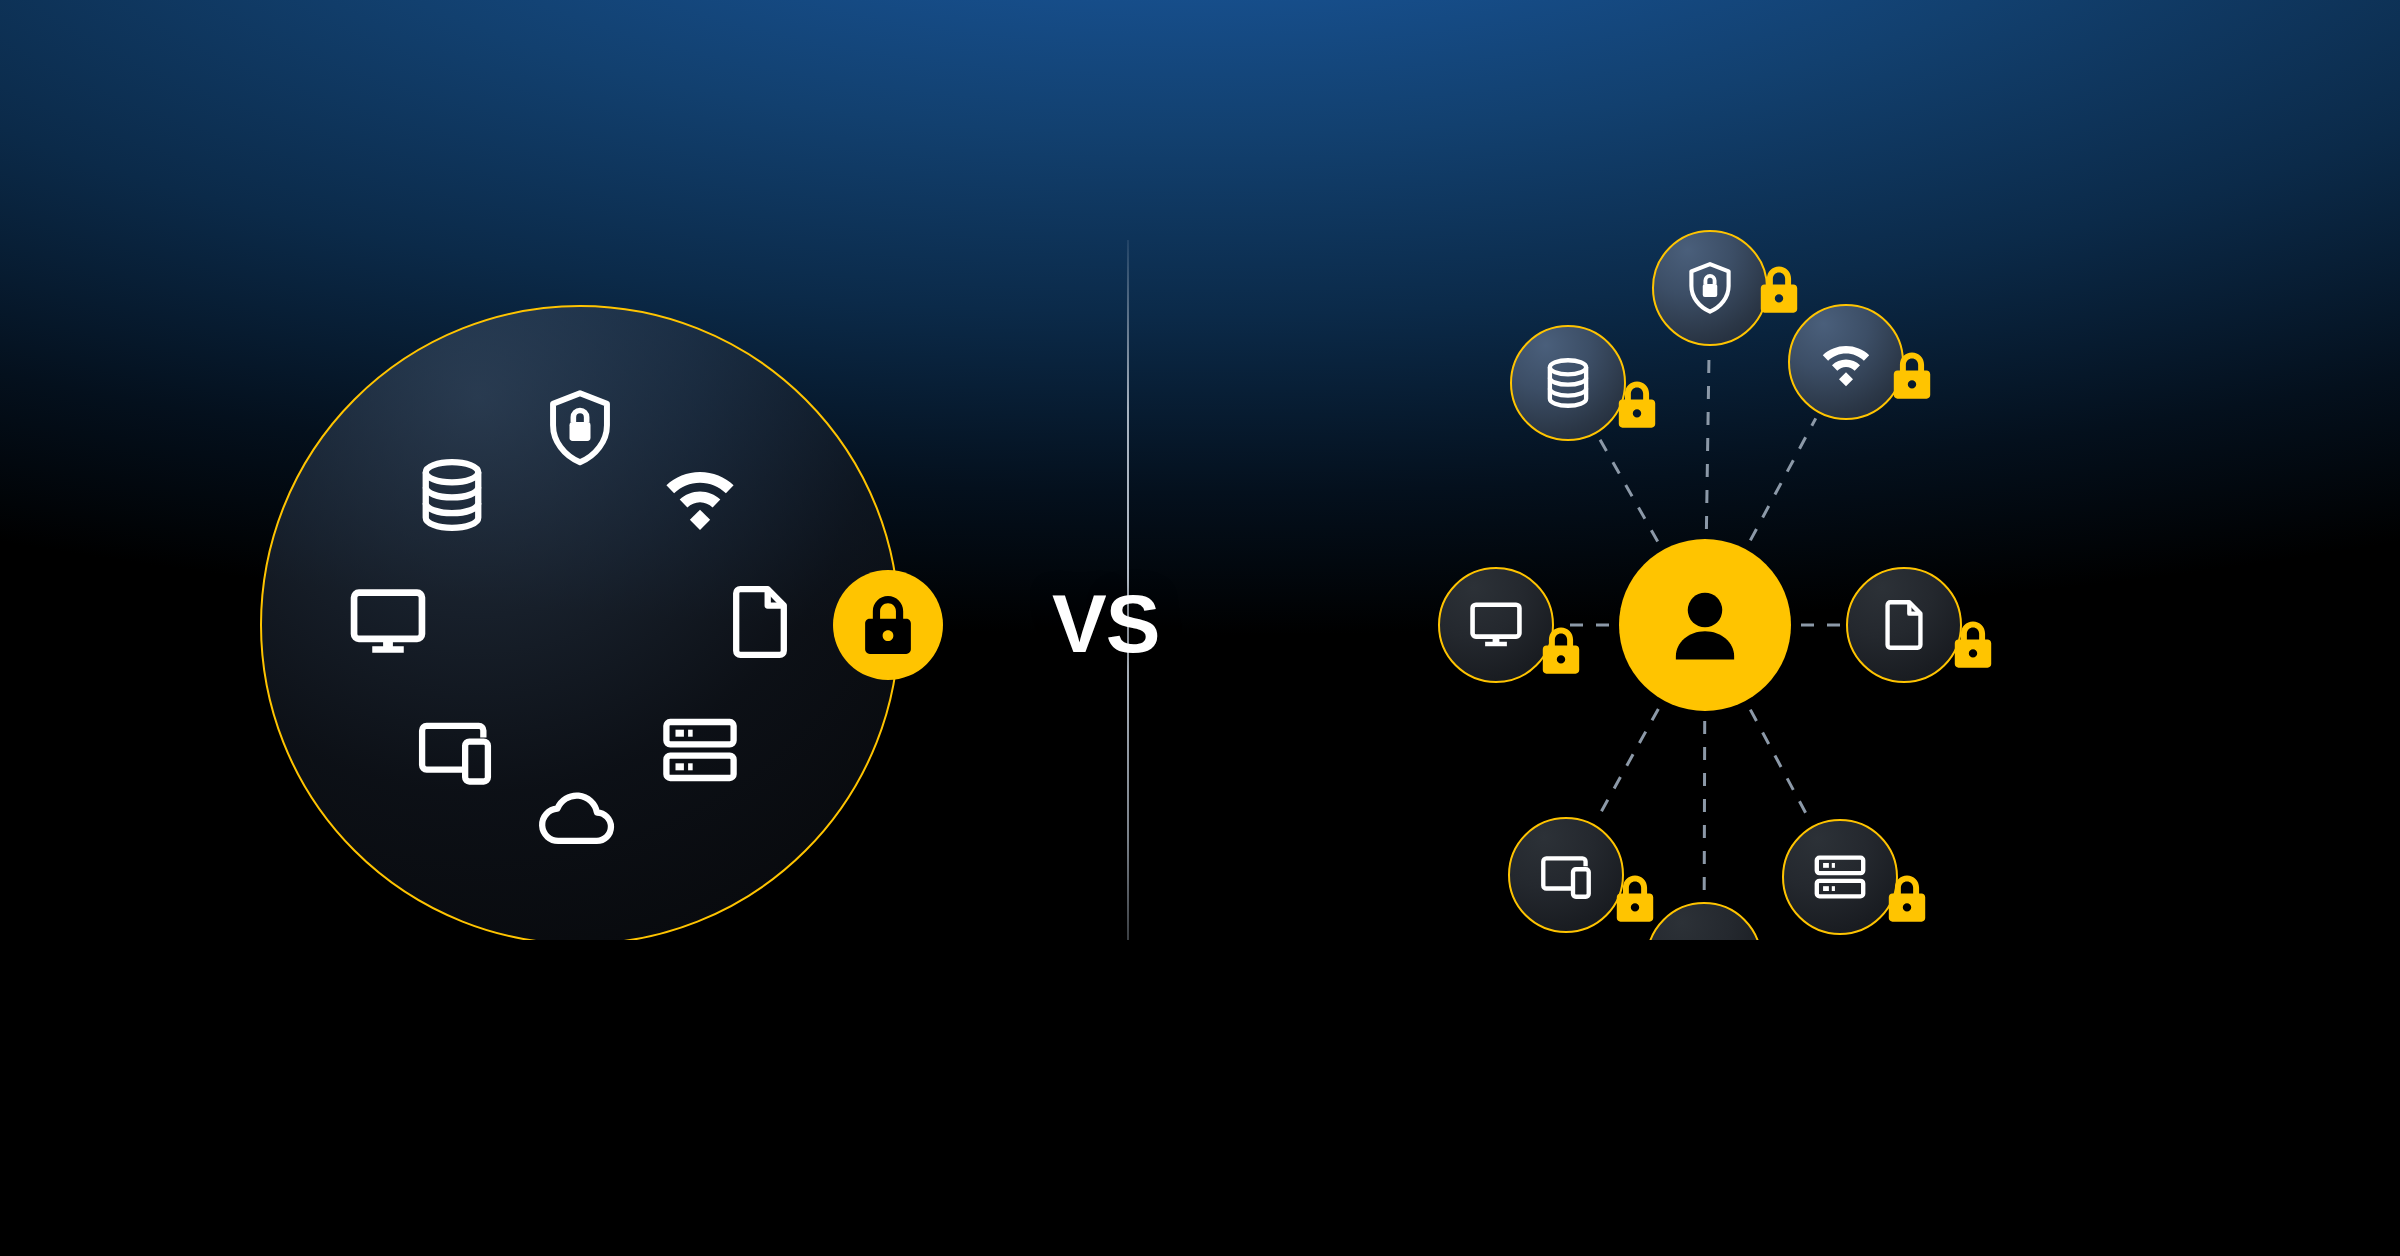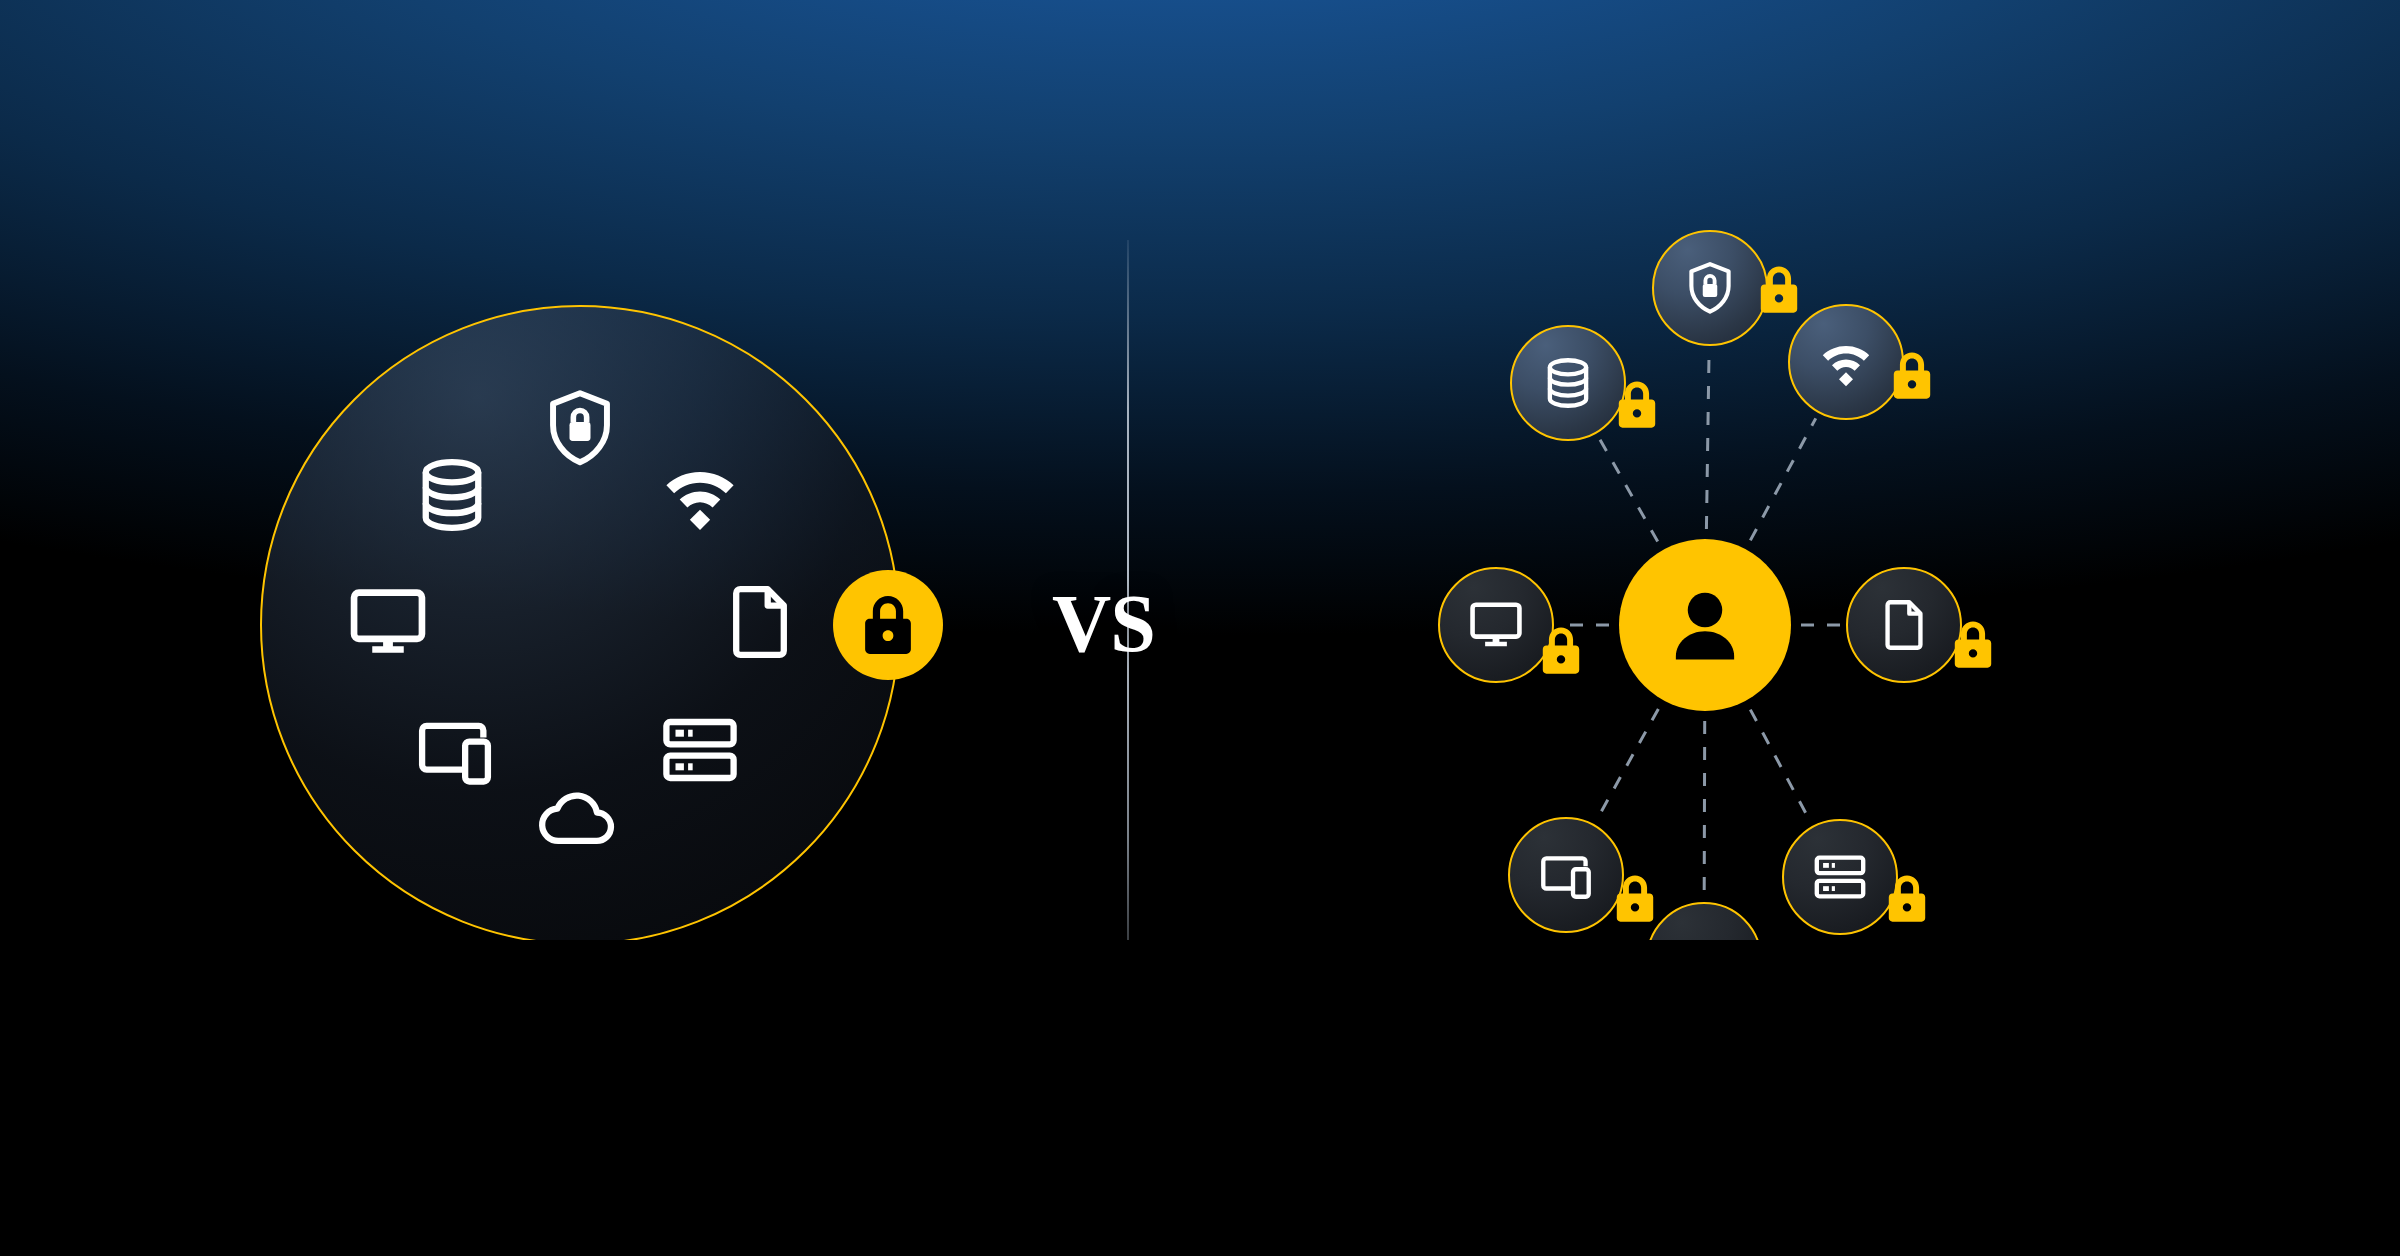--- a/index.html
+++ b/index.html
@@ -5,21 +5,20 @@
   html,body{margin:0;padding:0;background:#000;}
   body{
     width:2400px;height:1256px;overflow:hidden;
     font-family:"Liberation Sans", sans-serif;
     -webkit-font-smoothing:antialiased;
   }
   #stage{
     position:relative;width:2400px;height:940px;overflow:hidden;
     background:
       radial-gradient(120% 95% at 50% -16%, #1d5a9e 0%, #17508f 14%, #12406f 32%, #0b2a49 52%, #04101d 72%, #000000 88%, #000000 100%);
-    font-family: Liberation Serif, serif;
   }
   
   #left-panel{position:absolute;left:0;top:0;width:1128px;height:1256px;}
   .big-circle{
     position:absolute;left:260px;top:305px;width:640px;height:640px;
     border-radius:50%;
     border:2px solid #FFC400;
     background:
       radial-gradient(100% 100% at 34% 14%, rgba(62,80,103,.62) 0%, rgba(40,54,73,.58) 34%, rgba(20,26,36,.62) 62%, rgba(10,12,16,.70) 100%);
     box-sizing:border-box;

